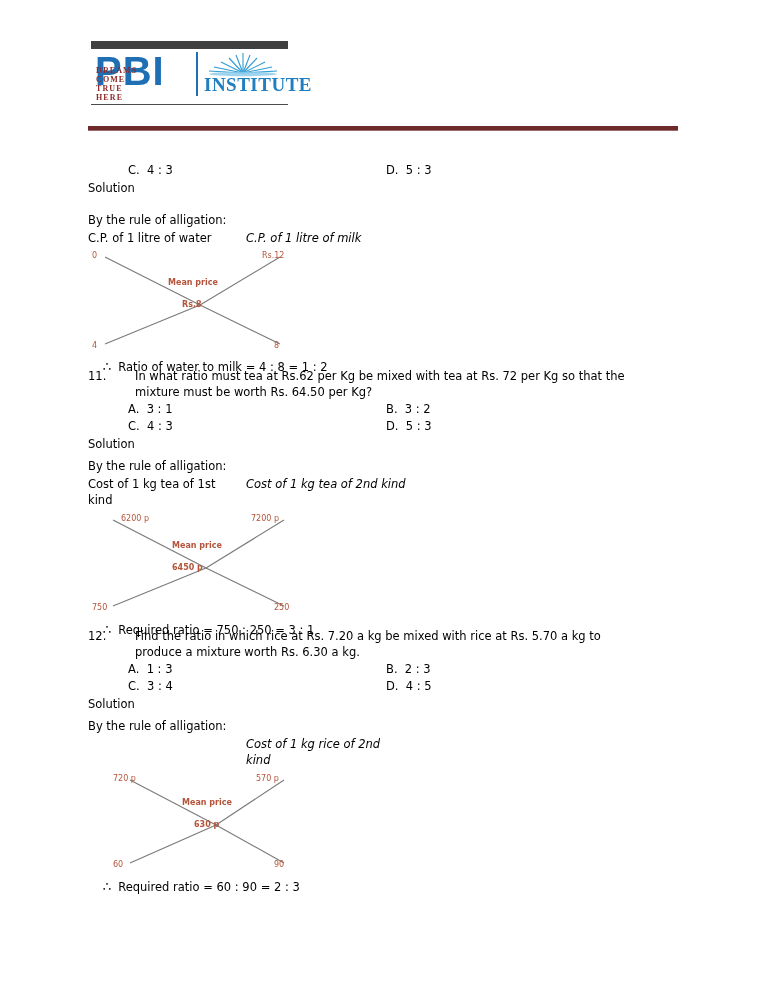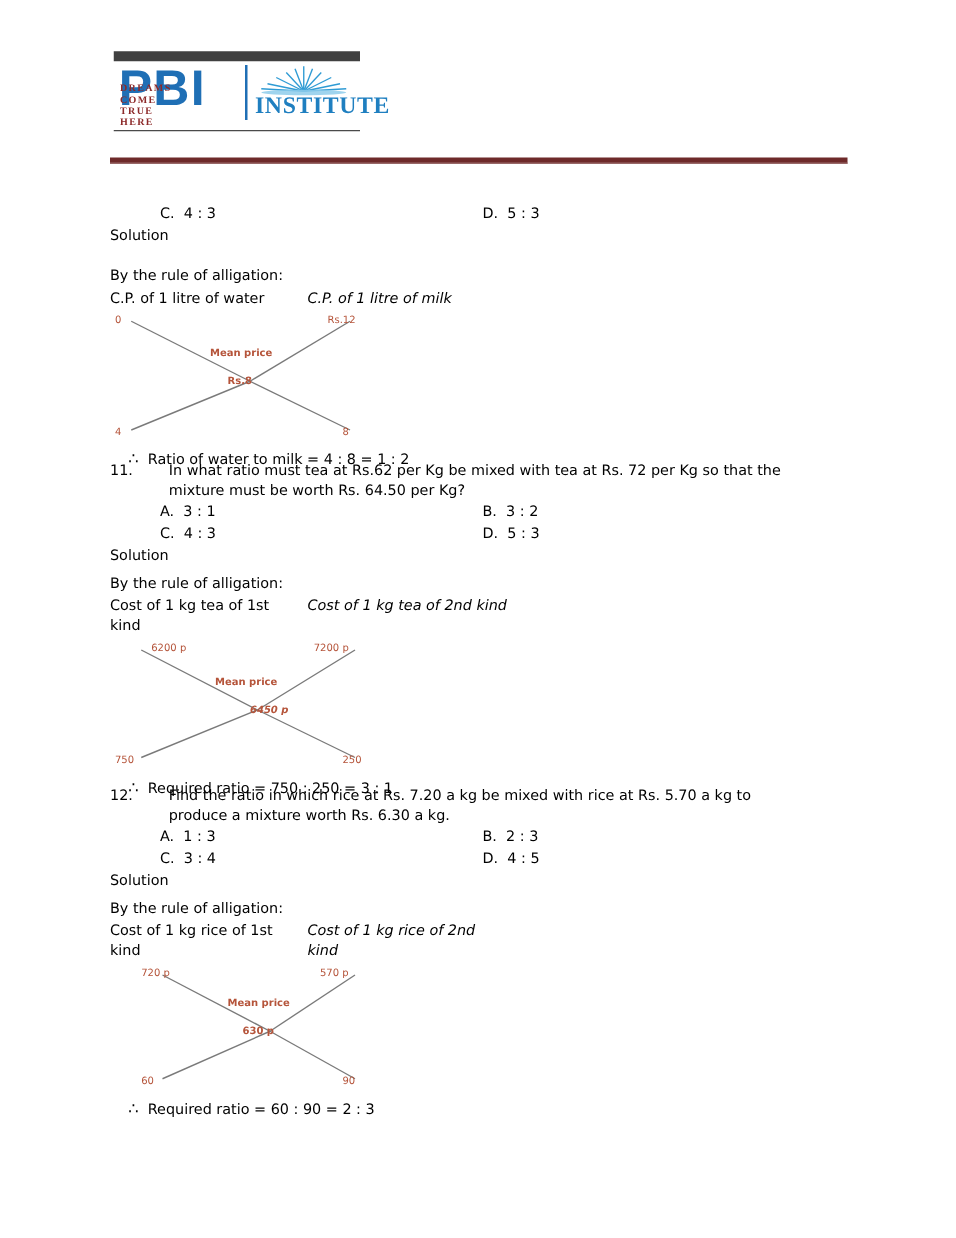--- a/index.html
+++ b/index.html
@@ -305,21 +305,21 @@
         <line x1="25" y1="62" x2="118" y2="110"></line>
         <line x1="118" y1="110" x2="196" y2="148"></line>
         <line x1="196" y1="62" x2="118" y2="110"></line>
         <line x1="118" y1="110" x2="25" y2="148"></line>
       </g>
     </svg>
 
     <span class="lbl" style="left:8px; top:53px;margin-left:25px;"><span>6200 p</span></span>
     <span class="lbl" style="left:163px; top:53px;"><span>7200 p</span></span>
     <span class="lbl lbl-mean" style="left:84px; top:80px;">Mean price</span>
-    <span class="lbl lbl-mean" style="left:112px; top:102px;font-style:italic;"><span>6450 p</span></span>
+    <span class="lbl lbl-mean" style="left:84px; top:102px;"><span>6450 p</span></span>
     <span class="lbl" style="left:4px; top:142px;">750</span>
     <span class="lbl" style="left:186px; top:142px;">250</span>
   </div>
 
   <div class="conclusion" style="top:466px;">
     <span class="therefore">∴</span>&nbsp;&nbsp;<span>Required ratio = 750 : 250 = 3 : 1</span>
   </div>
 
   <div class="q-block" style="position:absolute; top:488px; width:765px;">
     <span class="q-num">12.</span>
@@ -330,21 +330,20 @@
     </div>
     <div class="opts-row" style="position:absolute; top:50px; width:639px;">
       <span class="opt-left">C.  3 : 4</span>
       <span class="opt-right">D.  4 : 5</span>
     </div>
     <div class="solution-label" style="position:absolute; top:68px;">Solution</div>
   </div>
 
   <div class="allig" style="top:578px;">
     <div class="allig-rule">By the rule of alligation:</div>
-    <div class="allig-head-l">Cost of 1 kg rice of 1st kind</div>
     <div class="allig-head-r">Cost of 1 kg rice of 2nd kind</div>
 
     <svg class="allig-svg" width="420" height="165">
       <g stroke="#7a7a7a" stroke-width="1.1" fill="none">
         <line x1="42" y1="62" x2="128" y2="107"></line>
         <line x1="128" y1="107" x2="196" y2="145"></line>
         <line x1="196" y1="62" x2="128" y2="107"></line>
         <line x1="128" y1="107" x2="42" y2="145"></line>
       </g>
     </svg>

